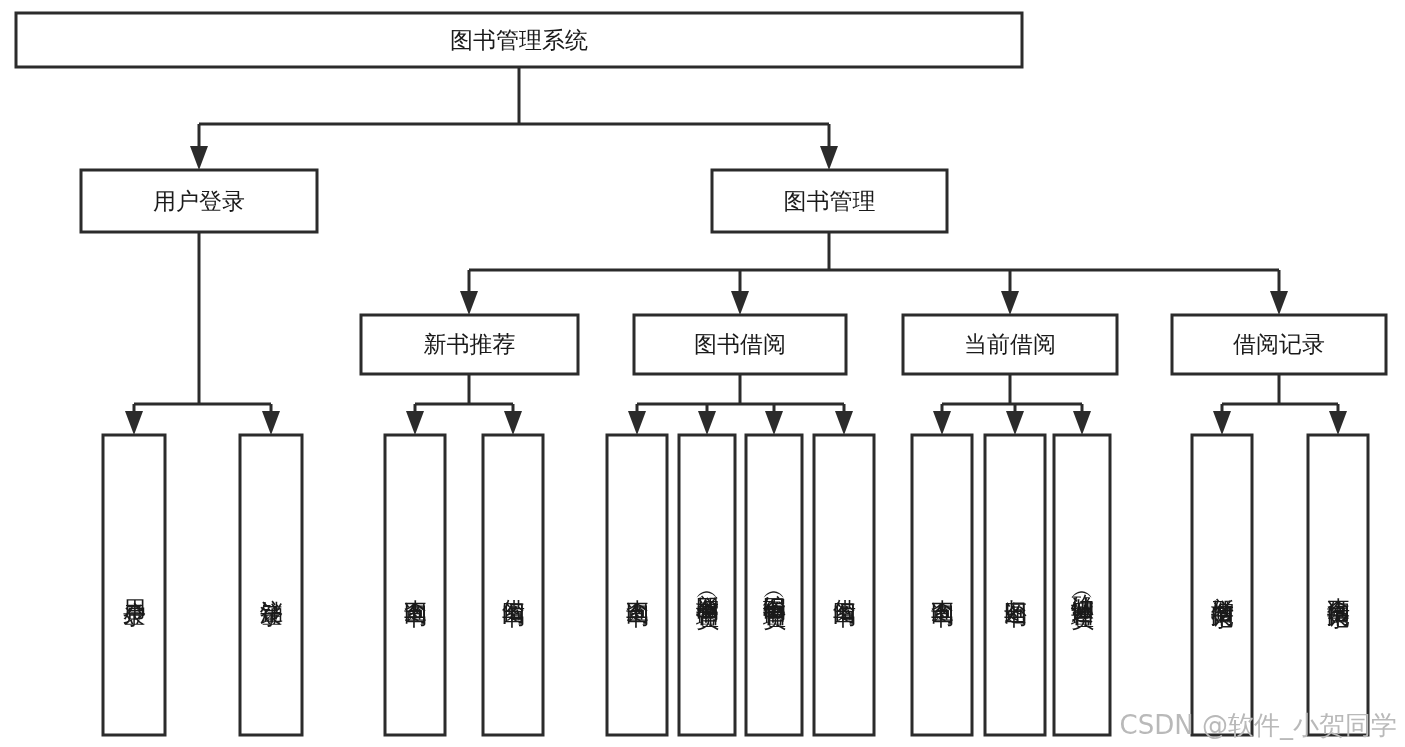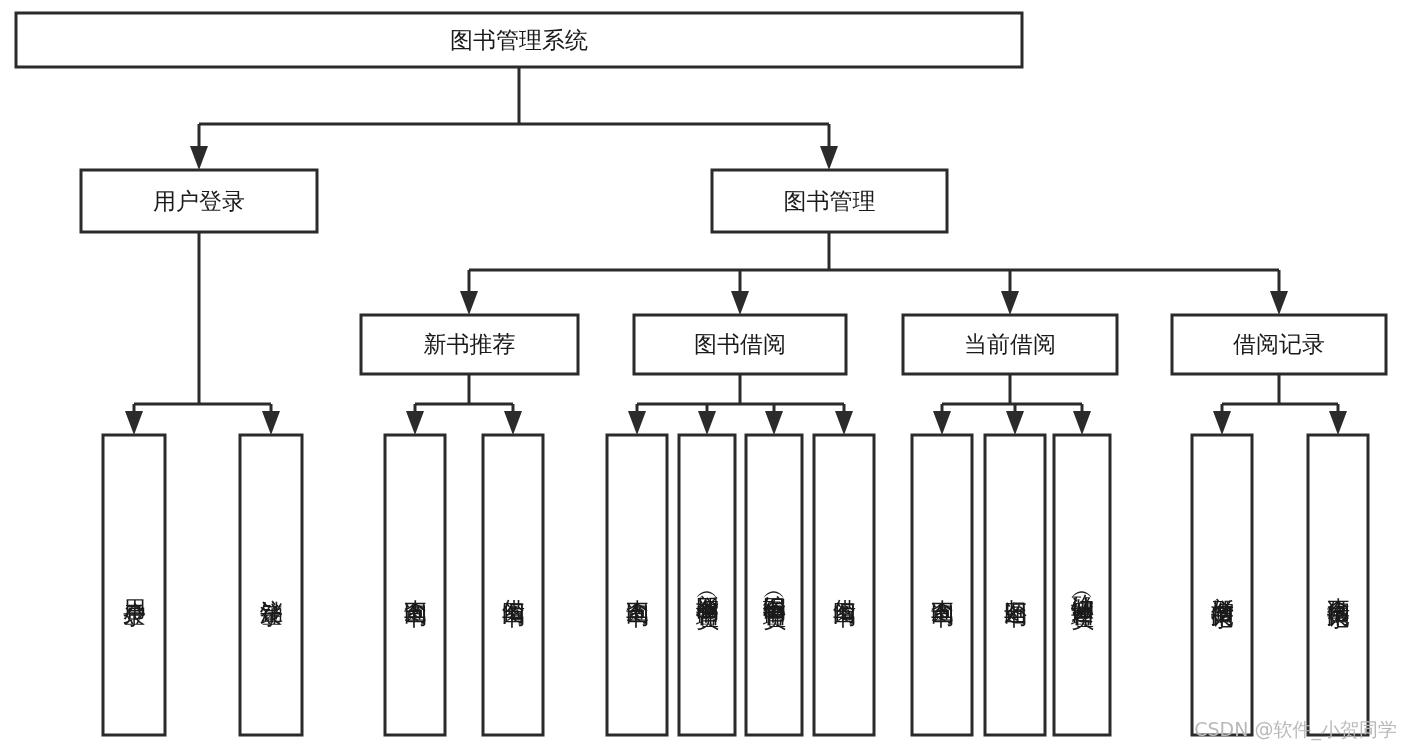--- a/index.html
+++ b/index.html
@@ -61,21 +61,21 @@
     letter-spacing: 2px;
     text-align: center;
     white-space: nowrap;
     pointer-events: none;
   }
   .watermark {
     position: absolute;
     right: 8px;
     bottom: 4px;
     font-family: "DejaVu Sans", "Liberation Sans", sans-serif;
-    font-size: 19px;
+    font-size: 26px;
     color: #b9b9b9;
     white-space: nowrap;
   }
 </style>
 </head>
 <body>
 
 <div id="diagram-root">
 
   <svg class="diagram-canvas" id="diagram-svg" viewBox="0 0 1405 747" xmlns="http://www.w3.org/2000/svg">

